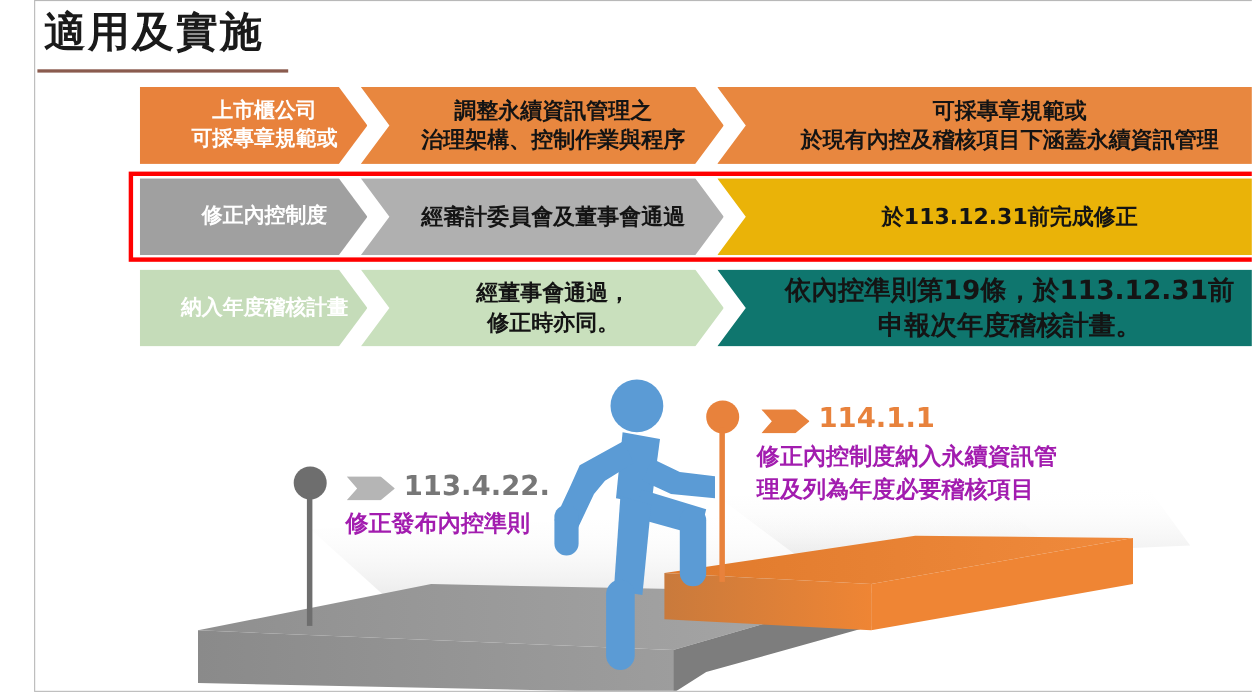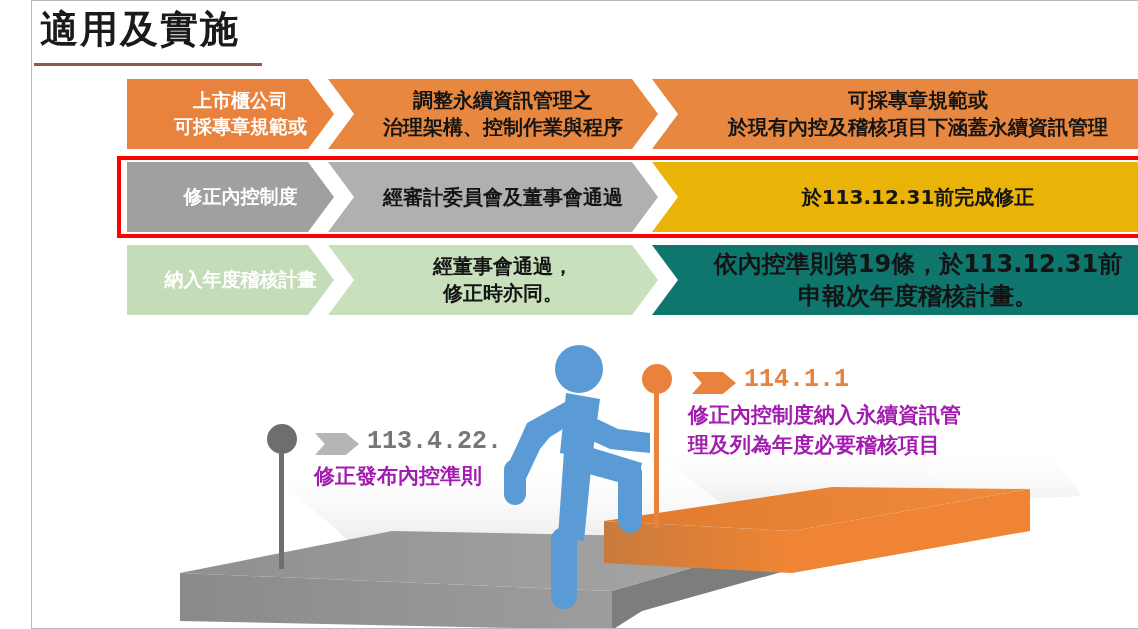--- a/index.html
+++ b/index.html
@@ -117,21 +117,20 @@
     clip-path: polygon(0 0, 70% 0, 100% 50%, 70% 100%, 0 100%, 22% 50%);
   }
   .cal-gray .flag { background: #b5b5b5; }
   .cal-orange .flag { background: #e8823c; }
 
   .cal-date {
     position: absolute;
     font-size: 25px;
     font-weight: bold;
     white-space: nowrap;
-    font-family: Liberation Mono, monospace;
   }
   .cal-gray .cal-date { color: #777777; }
   .cal-orange .cal-date { color: #e8823c; }
 
   .cal-desc {
     position: absolute;
     font-size: 21px;
     font-weight: bold;
     color: #a21caf;
     line-height: 1.45;

